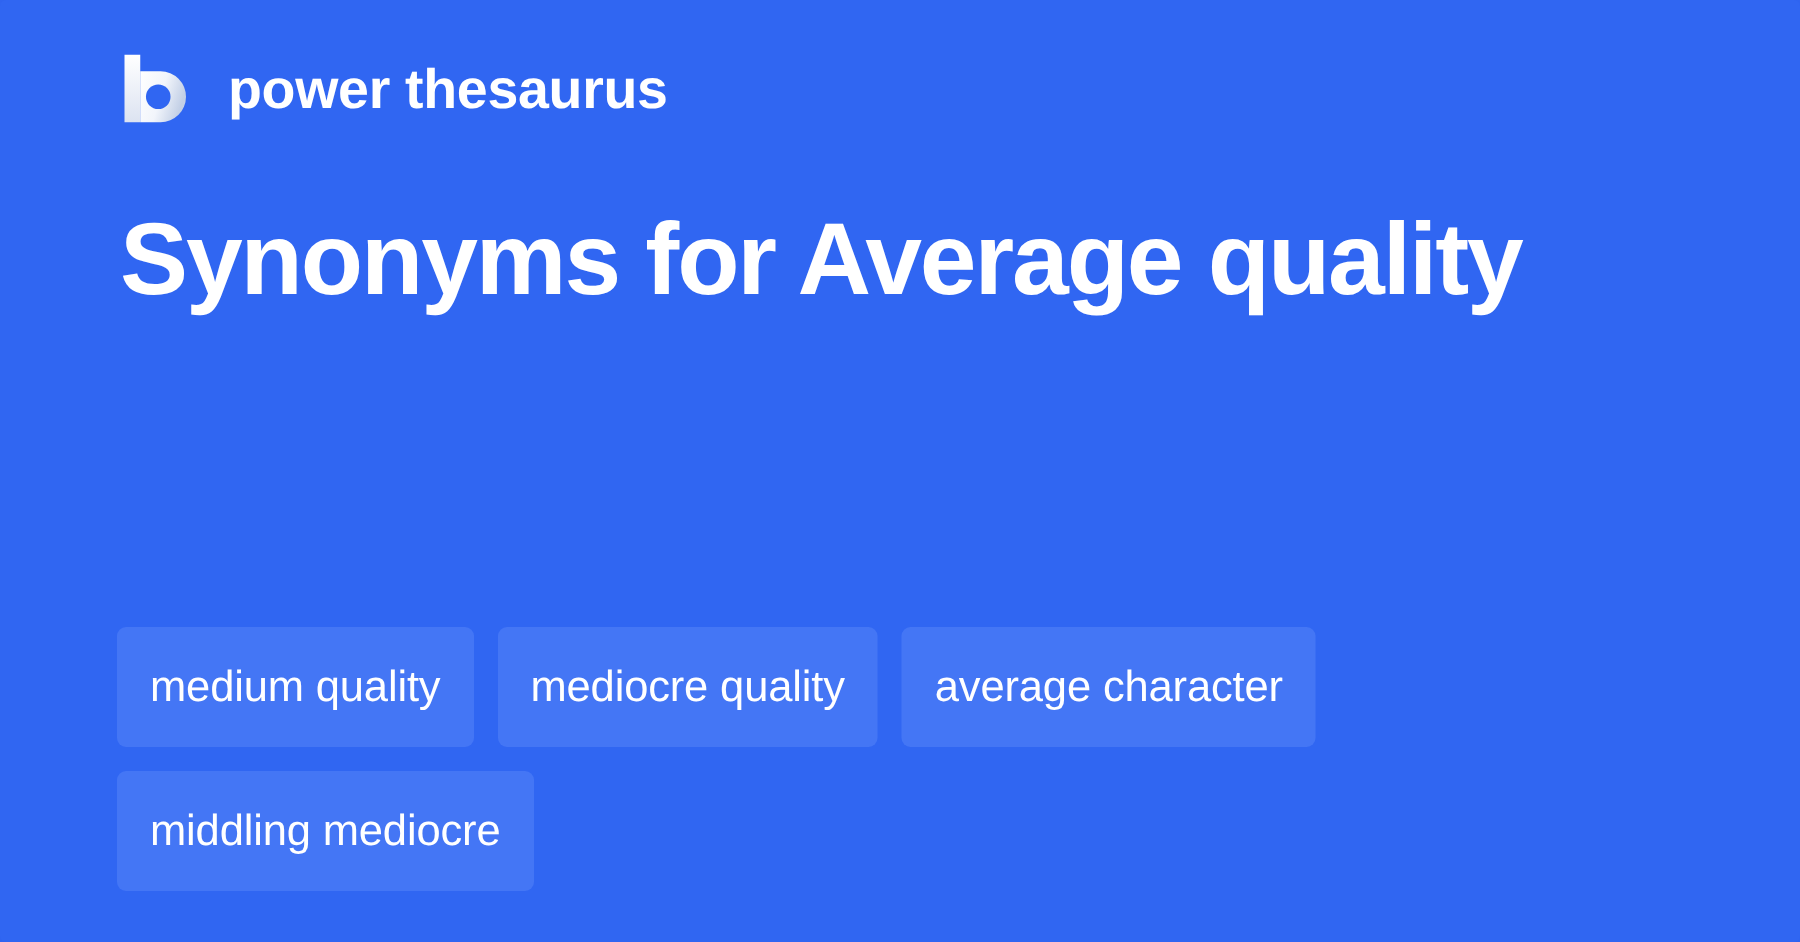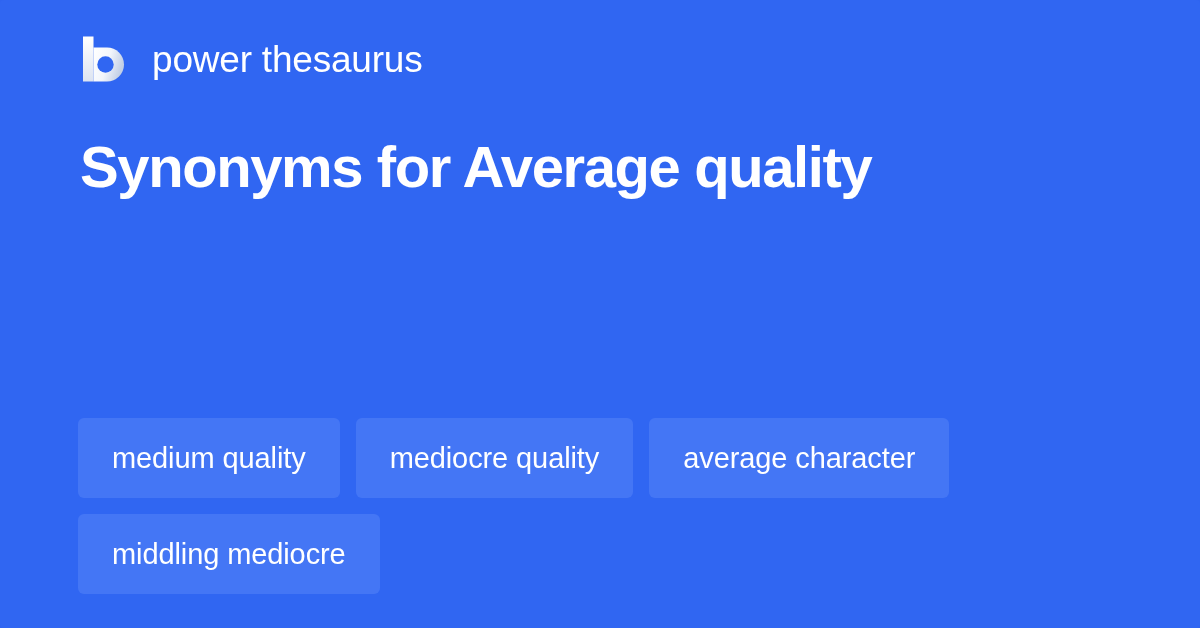--- a/index.html
+++ b/index.html
@@ -38,56 +38,56 @@
   .brand-logo {
     width: 50px;
     height: 50px;
     display: block;
     flex: none;
   }
 
   .brand-name {
     color: #ffffff;
     font-size: 37px;
-    font-weight: 400;
+    font-weight: 700;
     letter-spacing: -0.2px;
     line-height: 1;
     white-space: nowrap;
   }
 
   
   .headline {
     position: absolute;
     left: 80px;
     top: 133px;
     width: 1000px;
     margin: 0;
     color: #ffffff;
-    font-size: 58px;
+    font-size: 68px;
     font-weight: 700;
     line-height: 1.18;
     letter-spacing: -1.4px;
   }
 
   
   .pill-area {
     position: absolute;
     left: 78px;
     top: 418px;
     width: 1060px;
     display: flex;
     flex-wrap: wrap;
     gap: 16px 16px;
     align-content: flex-start;
   }
 
   .pill {
     height: 80px;
     box-sizing: border-box;
-    padding: 0 34px;
+    padding: 0 22px;
     display: flex;
     align-items: center;
     justify-content: center;
     background: #4476f5;
     border-radius: 6px;
     color: #ffffff;
     font-size: 29px;
     font-weight: 400;
     letter-spacing: -0.1px;
     line-height: 1;

